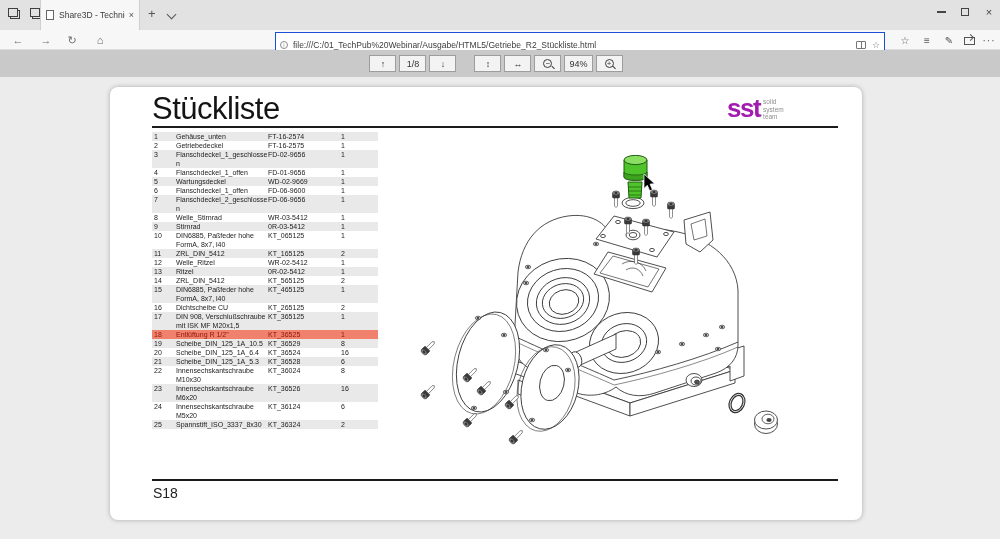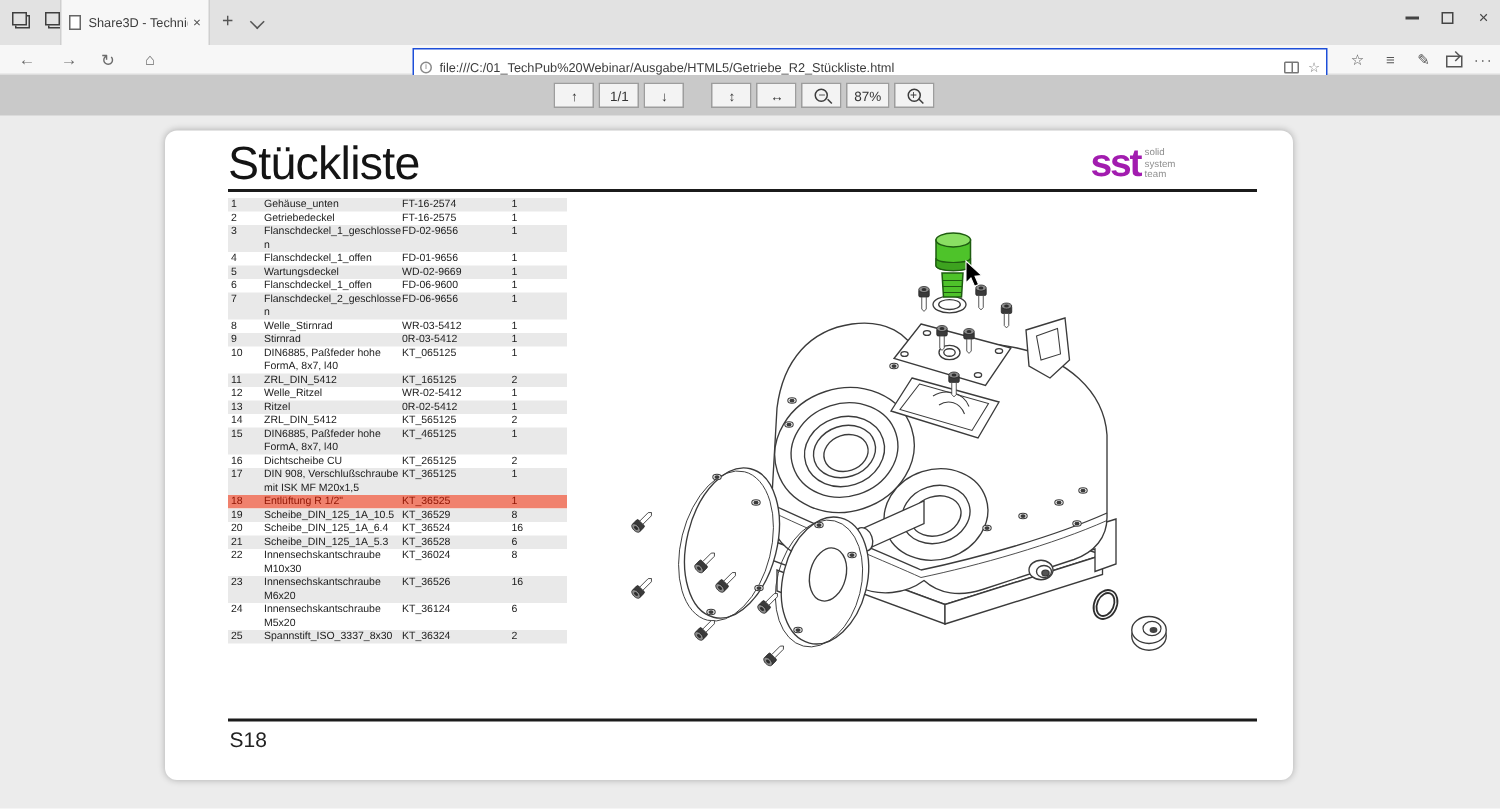--- a/index.html
+++ b/index.html
@@ -114,29 +114,29 @@
   <span class="tbic" style="left:941px">✎</span>
   <span class="tbic" style="left:961px">
       <span class="shareic"></span>
     </span>
   <span class="tbic" style="left:981px;letter-spacing:1px">···</span>
 </div>
 
 <div class="toolband">
   <div class="btnrow">
     <div class="vbtn">↑</div>
-    <div class="vbtn">1/1</div>
+    <div class="vbtn">1/8</div>
     <div class="vbtn">↓</div>
     <div class="gap"></div>
     <div class="vbtn">↕</div>
     <div class="vbtn">↔</div>
     <div class="vbtn">
         <span class="mag">−</span>
       </div>
-    <div class="vbtn">87%</div>
+    <div class="vbtn">94%</div>
     <div class="vbtn">
         <span class="mag">+</span>
       </div>
   </div>
 </div>
 
 <div class="page">
   <div class="doc-title">Stückliste</div>
   <div class="logo">
     <span class="logo-sst">sst</span>

